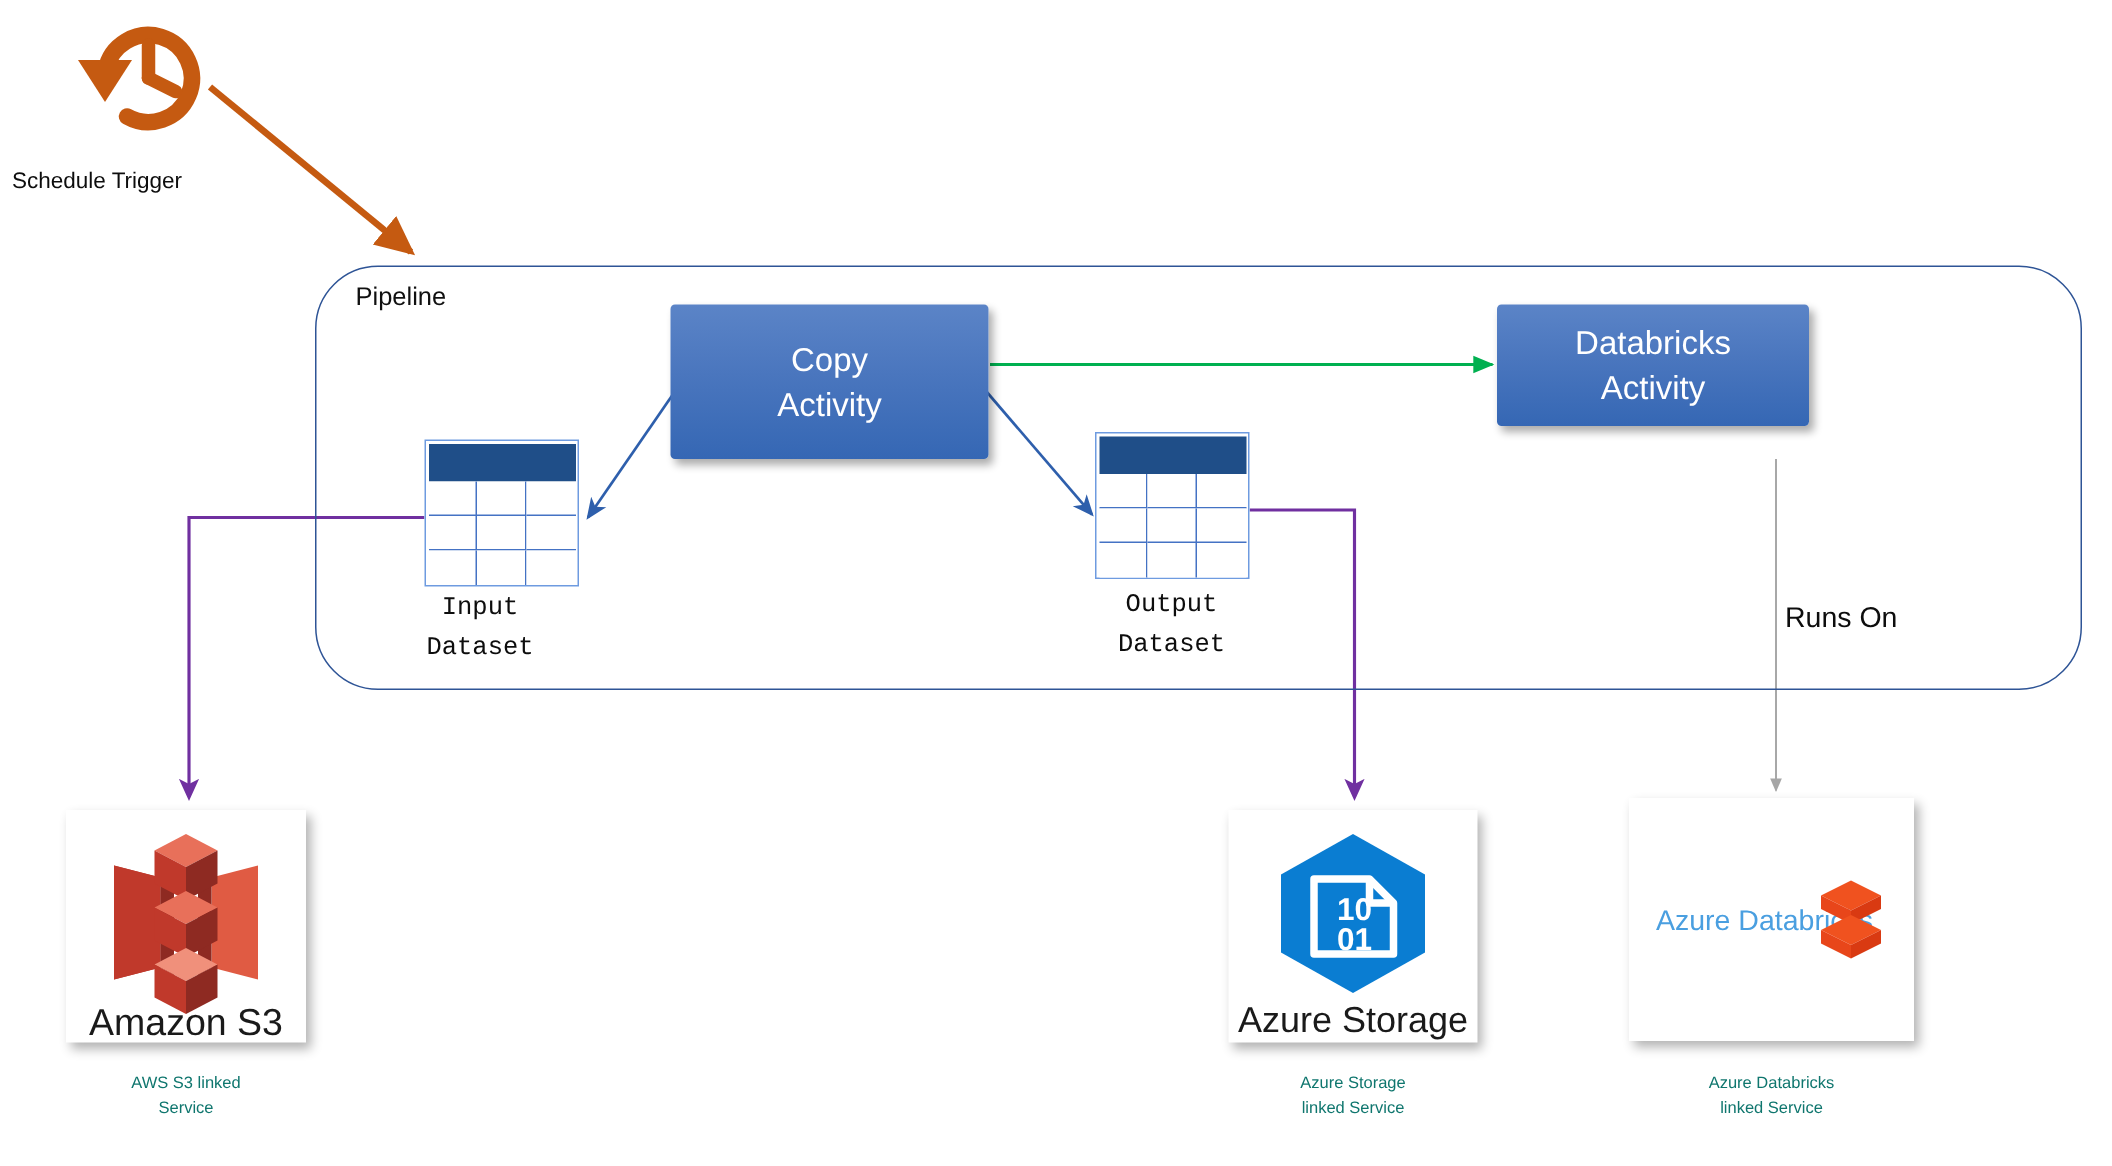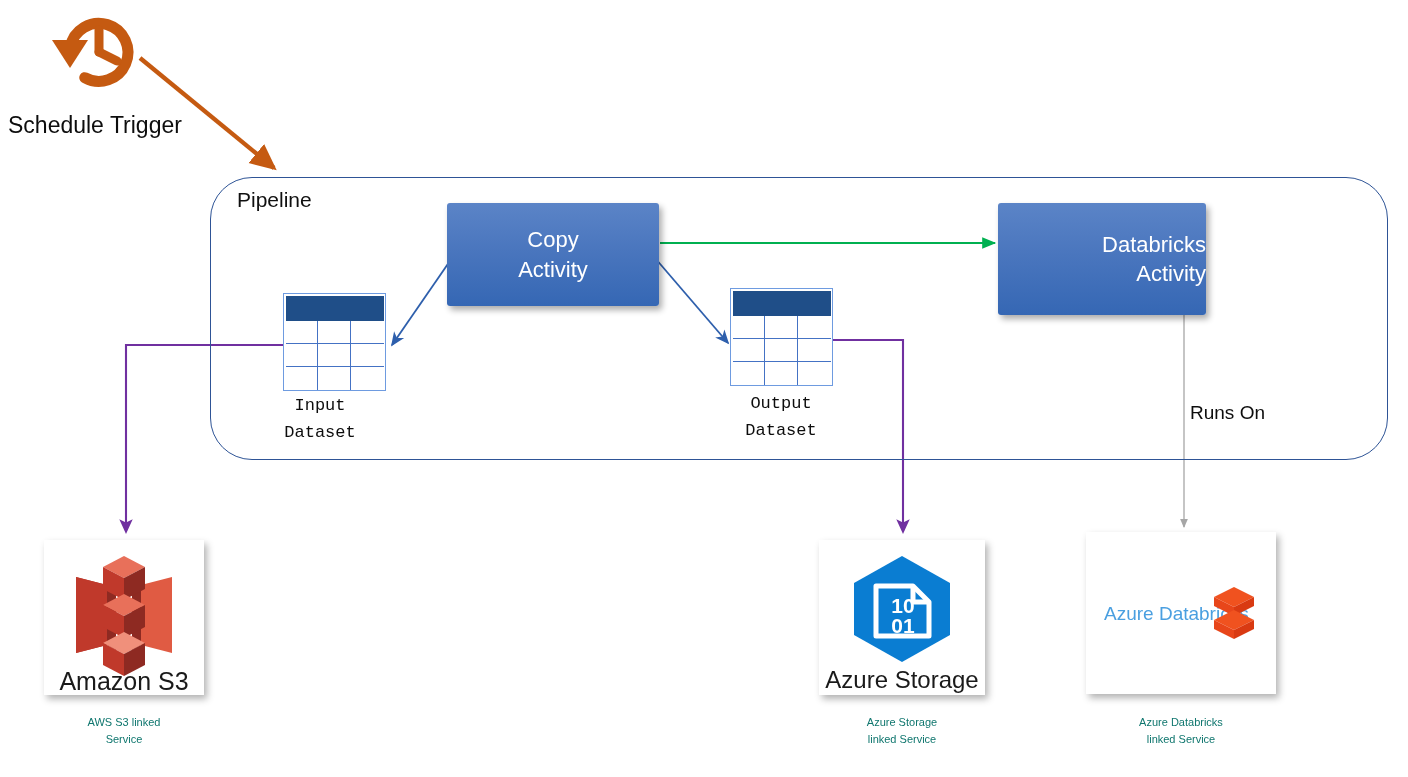--- a/index.html
+++ b/index.html
@@ -28,37 +28,37 @@
   }
 
   
   #trigger-icon {
     left: 44px; top: 6px;
     width: 104px; height: 90px;
   }
   #trigger-label {
     left: 8px; top: 112px;
     width: 180px;
-    font-size: 23px;
+    font-size: 15px;
     color: #0d0d0d;
     white-space: nowrap;
   }
 
   
   #pipeline-box {
     left: 210px; top: 177px;
     width: 1178px; height: 283px;
     border: 1.6px solid #2E5496;
     border-radius: 42px;
     background: transparent;
     box-sizing: border-box;
   }
   #pipeline-label {
     left: 237px; top: 188px;
-    font-size: 21px;
+    font-size: 17px;
     color: #101010;
   }
 
   
   .activity {
     border-radius: 3px;
     background: linear-gradient(180deg, #5B84C7 0%, #4A76BE 45%, #3567B4 100%);
     box-shadow: 3px 4px 6px rgba(0,0,0,0.33);
     display: flex;
     flex-direction: column;
@@ -68,21 +68,21 @@
     font-size: 22px;
     line-height: 1.32;
     text-align: center;
   }
   #copy-activity {
     left: 447px; top: 203px;
     width: 212px; height: 103px;
   }
   #databricks-activity {
     left: 998px; top: 203px;
-    width: 208px; height: 112px; align-items: flex-end;
+    width: 208px; height: 81px;
   }
 
   
   .dataset-table {
     border: 1.6px solid #6E9BE0;
     background: #ffffff;
     box-sizing: border-box;
     padding: 1.5px;
   }
   .dataset-table .hdr {

